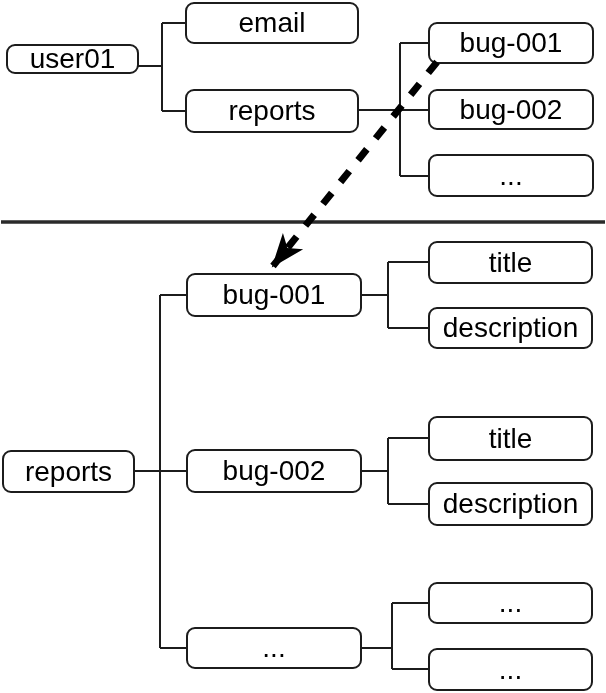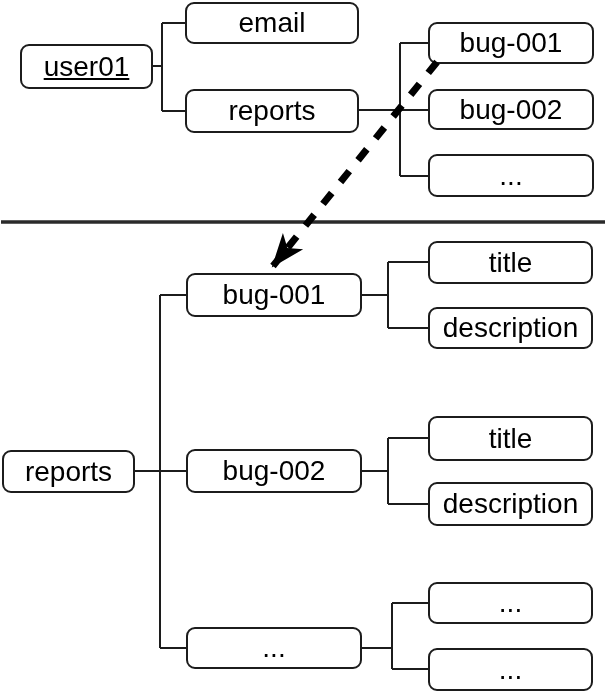--- a/index.html
+++ b/index.html
@@ -82,21 +82,21 @@
 
       <path d="M362,648 H392"></path>
       <path d="M392,603 V669"></path>
       <path d="M392,603 H428"></path>
       <path d="M392,669 H428"></path>
     </g>
   </svg>
 
   <div class="layer boxes-layer">
 
-    <div class="node" style="left:20px; top:44px; width:133px; height:45px;text-decoration:underline;">user01</div>
+    <div class="node" style="left:6px; top:44px; width:133px; height:30px;">user01</div>
     <div class="node" style="left:185px; top:2px; width:174px; height:42px;">email</div>
     <div class="node" style="left:185px; top:89px; width:174px; height:44px;">reports</div>
     <div class="node" style="left:428px; top:22px; width:166px; height:42px;">bug-001</div>
     <div class="node" style="left:428px; top:89px; width:166px; height:41px;">bug-002</div>
     <div class="node" style="left:428px; top:154px; width:166px; height:43px;">...</div>
 
     <div class="node" style="left:2px; top:450px; width:133px; height:43px;">reports</div>
     <div class="node" style="left:186px; top:273px; width:176px; height:44px;">bug-001</div>
     <div class="node" style="left:186px; top:449px; width:176px; height:44px;">bug-002</div>
     <div class="node" style="left:186px; top:627px; width:176px; height:42px;">...</div>

